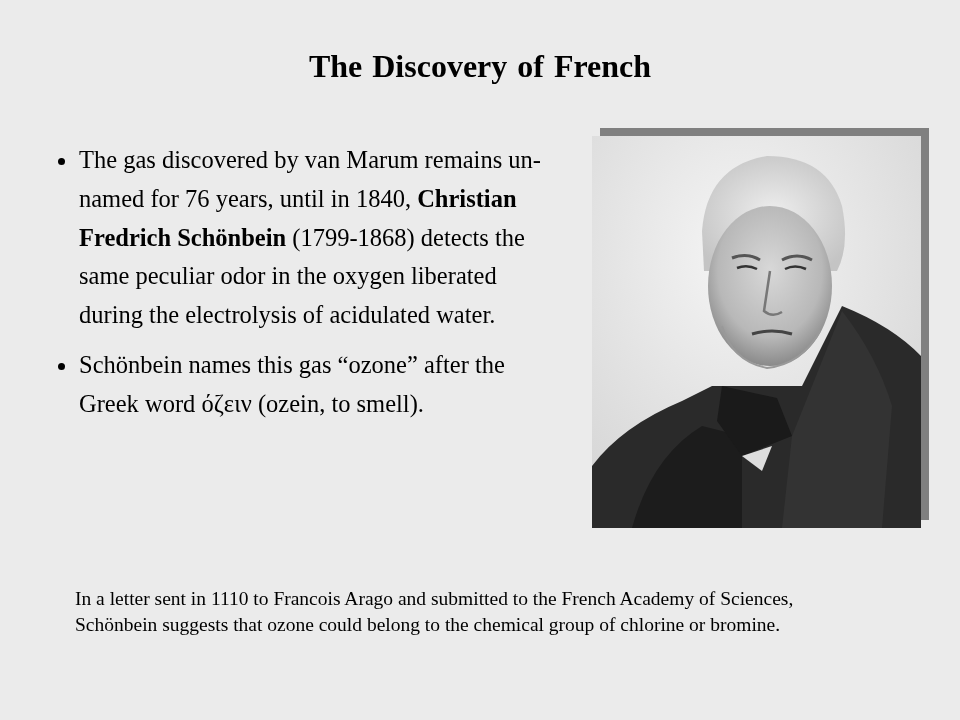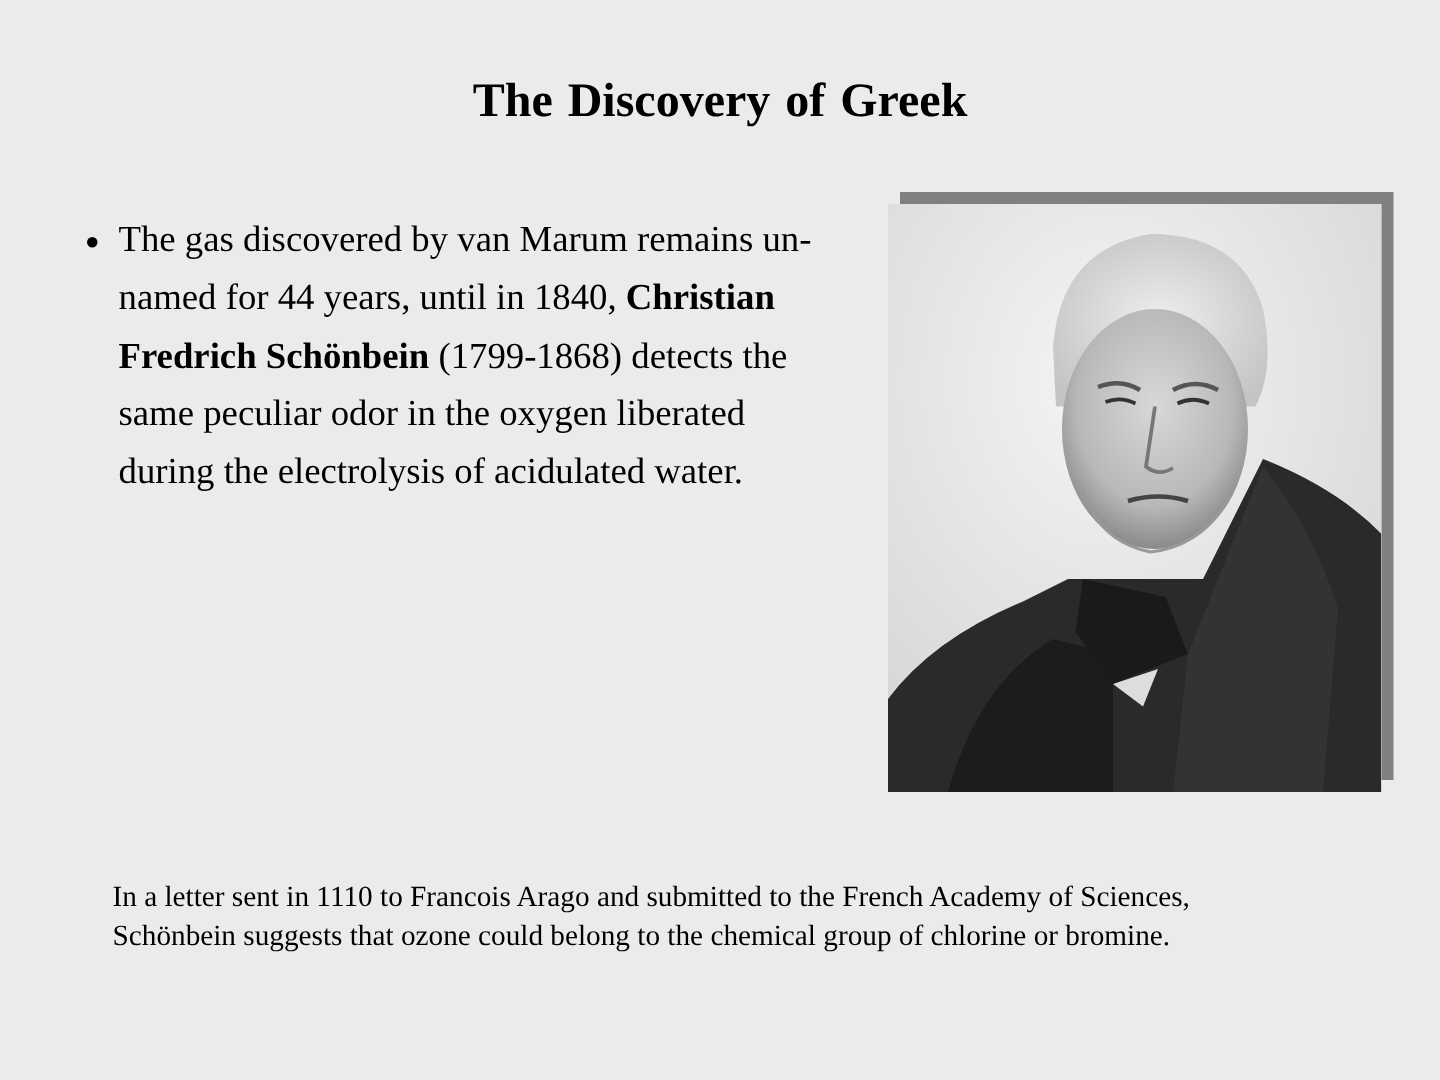--- a/index.html
+++ b/index.html
@@ -37,26 +37,30 @@
   .photo svg { display: block; }
   .caption {
     position: absolute; left: 75px; top: 586px; width: 800px;
     font-size: 19.5px; line-height: 26.3px;
   }
 </style>
 </head>
 <body>
 
 <div>
-  <div class="title">The Discovery of Greek</div>
+  <div class="title">The Discovery of French</div>
 
   <ul class="bullets">
     <li>
       <span class="dot"></span>
-      <span>The gas discovered by van Marum remains un-named for 44 years, until in 1840, </span><b>Christian Fredrich Schönbein</b><span> (1799-1868) detects the same peculiar odor in the oxygen liberated during the electrolysis of acidulated water.</span>
+      <span>The gas discovered by van Marum remains un-named for 76 years, until in 1840, </span><b>Christian Fredrich Schönbein</b><span> (1799-1868) detects the same peculiar odor in the oxygen liberated during the electrolysis of acidulated water.</span>
+    </li>
+    <li>
+      <span class="dot"></span>
+      <span>Schönbein names this gas “ozone” after the Greek word όζειν (ozein, to smell).</span>
     </li>
   </ul>
 
   <div class="photo-shadow"></div>
   <div class="photo" title="Black and white portrait photograph of Christian Friedrich Schönbein">
     <svg width="329" height="392" viewBox="0 0 329 392">
       <defs>
         <radialGradient id="bg" cx="0.45" cy="0.3" r="0.9">
           <stop offset="0" stop-color="#f5f5f5"></stop>
           <stop offset="1" stop-color="#cfcfcf"></stop>

